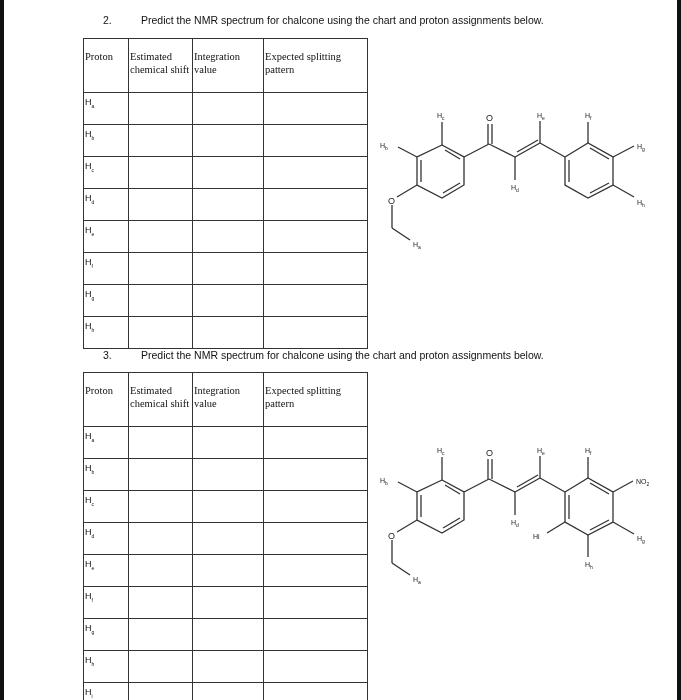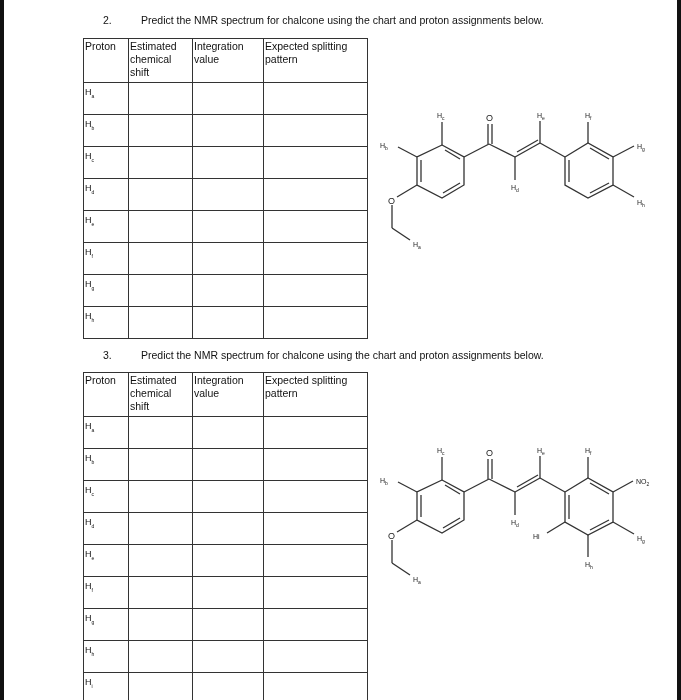--- a/index.html
+++ b/index.html
@@ -7,21 +7,21 @@
          font-family:"Liberation Sans", sans-serif; color:#111; }
   .edge { position:absolute; top:0; bottom:0; background:#111; }
   .edge.left { left:0; width:4px; }
   .edge.right { right:0; width:4px; }
   .question { position:absolute; font-size:10.5px; white-space:nowrap; }
   .question .num { position:absolute; left:0; }
   .question .txt { position:absolute; left:20px;padding-left:18px; }
   table.nmr { position:absolute; left:83px; border-collapse:collapse; table-layout:fixed; }
   table.nmr td, table.nmr th { border:1.4px solid #333; padding:0 1px; vertical-align:top;
          font-size:10.5px; font-weight:normal; text-align:left; line-height:13px; }
-  table.nmr th { height:42px; padding-top:1px; }
+  table.nmr th { height:42px; padding-top:11px;font-family:Liberation Serif, serif; }
   table.nmr td { height:28px; }
   table.nmr td.proton { font-size:9px; padding-top:3px; }
   table.nmr td.proton sub { font-size:5px; }
   svg.mol { position:absolute; left:0; top:0; }
   svg.mol text { font-family:"Liberation Sans", sans-serif; font-size:7px; fill:#222; }
   svg.mol text.o { font-size:9px; }
 </style>
 </head>
 <body>
 

